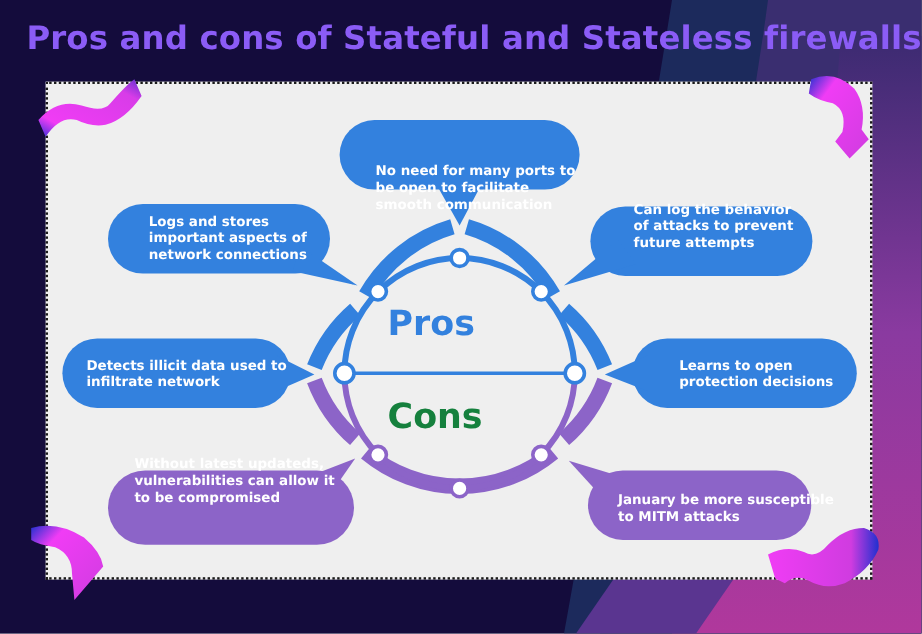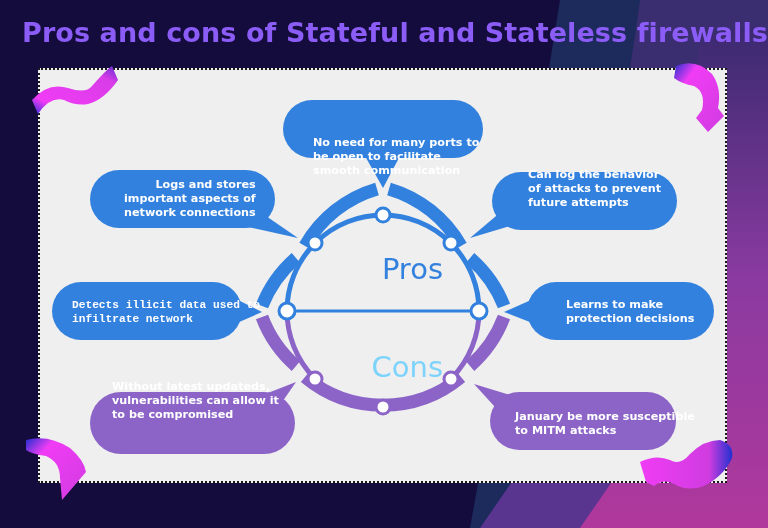--- a/index.html
+++ b/index.html
@@ -19,21 +19,21 @@
     background:#efefef; box-sizing:border-box;
     border:2px dotted #1a1a1a;
   }
   .diagram { position:absolute; left:0; top:0; }
   .bubble-text {
     position:absolute; color:#ffffff; font-weight:bold; font-size:11.2px;
     line-height:14px; white-space:pre-line;
     font-family:"DejaVu Sans", sans-serif;
   }
   .center-label {
-    position:absolute; font-weight:normal; font-size:29px; text-align:right;
+    position:absolute; font-weight:bold; font-size:29px; text-align:left;
     font-family:"DejaVu Sans", sans-serif;
   }
   .squiggle { position:absolute; }
 </style>
 </head>
 <body>
 
 <svg class="bg-shapes" width="768" height="528" viewBox="0 0 768 528">
   <defs>
     <linearGradient id="bgRight" x1="0" y1="0" x2="0" y2="1">
@@ -105,34 +105,34 @@
     <circle cx="451" cy="243" r="7" stroke="#3381de"></circle>
     <circle cx="287" cy="311" r="8" stroke="#3381de"></circle>
     <circle cx="479" cy="311" r="8" stroke="#3381de"></circle>
     <circle cx="315" cy="379" r="7" stroke="#8c64c8"></circle>
     <circle cx="451" cy="379" r="7" stroke="#8c64c8"></circle>
     <circle cx="383" cy="407" r="7" stroke="#8c64c8"></circle>
   </g>
 </svg>
 
 <div class="center-label" style="left:323px; top:252px; width:120px; color:#3381de;">Pros</div>
-<div class="center-label" style="left:323px; top:350px; width:120px; color:#7dd3fc;">Cons</div>
+<div class="center-label" style="left:323px; top:330px; width:120px; color:#15803d;">Cons</div>
 
 <div class="bubble-text" style="left:313px; top:108px;margin-top:28px;">No need for many ports to
 be open to facilitate
 smooth communication</div>
-<div class="bubble-text" style="left:124px; top:178px;text-align:right;">Logs and stores
+<div class="bubble-text" style="left:124px; top:178px;">Logs and stores
 important aspects of
 network connections</div>
 <div class="bubble-text" style="left:528px; top:168px;">Can log the behavior
 of attacks to prevent
 future attempts</div>
-<div class="bubble-text" style="left:72px; top:298px;font-family:Liberation Mono, monospace;">Detects illicit data used to
+<div class="bubble-text" style="left:72px; top:298px;">Detects illicit data used to
 infiltrate network</div>
-<div class="bubble-text" style="left:566px; top:298px;">Learns to make
+<div class="bubble-text" style="left:566px; top:298px;">Learns to open
 protection decisions</div>
 <div class="bubble-text" style="left:112px; top:380px;">Without latest updateds,
 vulnerabilities can allow it
 to be compromised</div>
 <div class="bubble-text" style="left:515px; top:410px;">January be more susceptible
 to MITM attacks</div>
 
 <svg class="squiggle" style="left:28px; top:60px;" width="95" height="60" viewBox="0 0 95 60">
   <defs>
       <linearGradient id="sq1" x1="0" y1="1" x2="1" y2="0">

